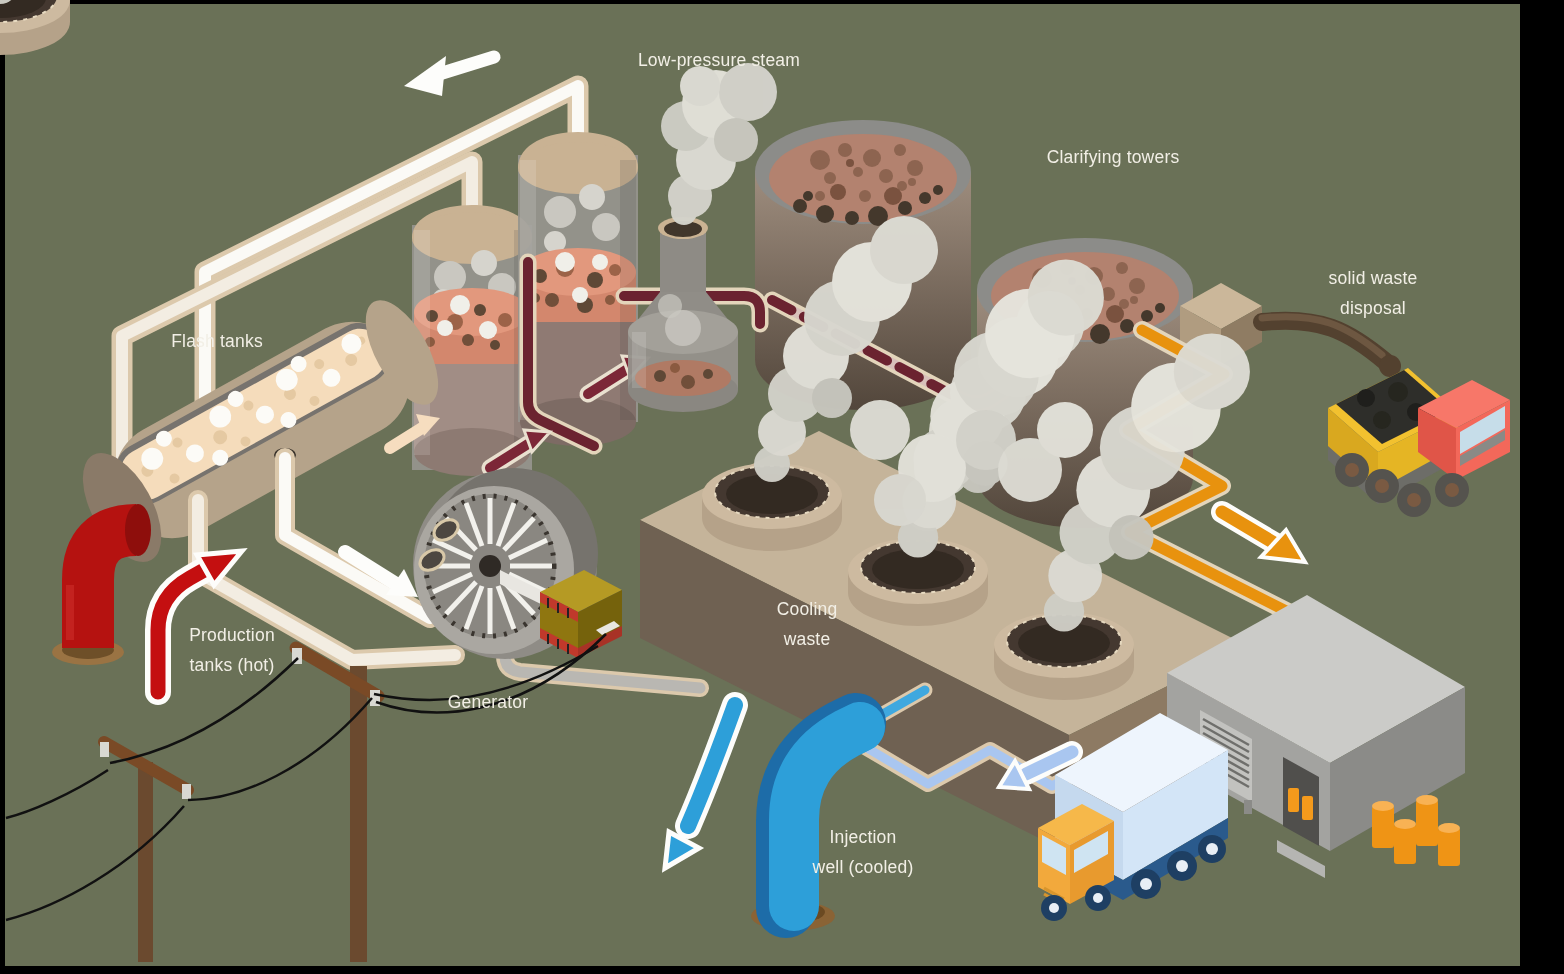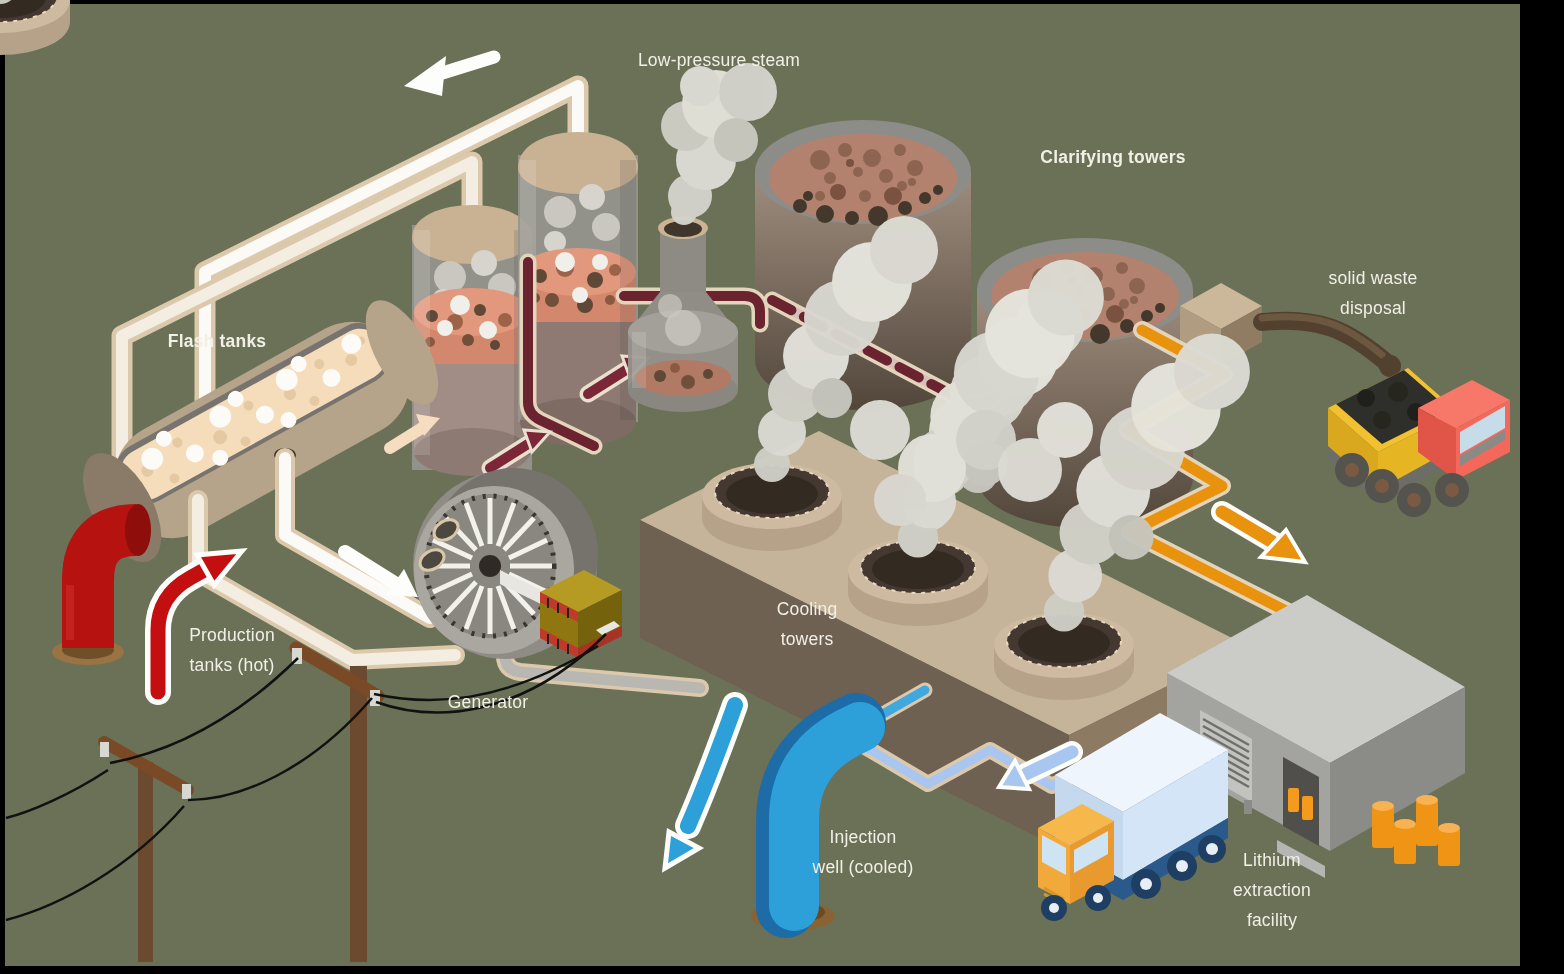--- a/index.html
+++ b/index.html
@@ -3,23 +3,23 @@
 <meta charset="utf-8">
 <style>
   html,body{margin:0;padding:0;background:#000;}
   .scene{position:relative;width:1520px;height:974px;background:#000;overflow:hidden;
          font-family:"Liberation Sans",sans-serif;}
   .scene svg{position:absolute;left:0;top:0;}
   .lbl{position:absolute;color:#f2efe6;font-size:17.5px;line-height:1.72;
        white-space:pre-line;text-align:center;letter-spacing:.2px;
        transform:translate(-50%,-50%);pointer-events:none;}
   #lbl-lps{left:719px;top:60px;}
-  #lbl-clar{left:1113px;top:157px;font-weight:bold;}
+  #lbl-clar{left:1113px;top:157px;}
   #lbl-swd{left:1373px;top:293px;}
-  #lbl-flash{left:217px;top:341px;font-weight:bold;}
+  #lbl-flash{left:217px;top:341px;}
   #lbl-prod{left:232px;top:650px;}
   #lbl-gen{left:488px;top:702px;}
   #lbl-cool{left:807px;top:624px;}
   #lbl-inj{left:863px;top:852px;}
   #lbl-lith{left:1272px;top:890px;}
 </style>
 </head>
 <body>
 
 <div class="scene">
@@ -497,19 +497,16 @@
 </svg>
 
 <div class="lbl" id="lbl-lps">Low-pressure steam</div>
 <div class="lbl" id="lbl-clar">Clarifying towers</div>
 <div class="lbl" id="lbl-swd">solid waste disposal</div>
 <div class="lbl" id="lbl-flash">Flash tanks</div>
 <div class="lbl" id="lbl-prod">Production
 tanks (hot)</div>
 <div class="lbl" id="lbl-gen">Generator</div>
 <div class="lbl" id="lbl-cool">Cooling
-towers</div>
+waste</div>
 <div class="lbl" id="lbl-inj">Injection
 well (cooled)</div>
-<div class="lbl" id="lbl-lith">Lithium
-extraction
-facility</div>
 </div>
 
 </body></html>

